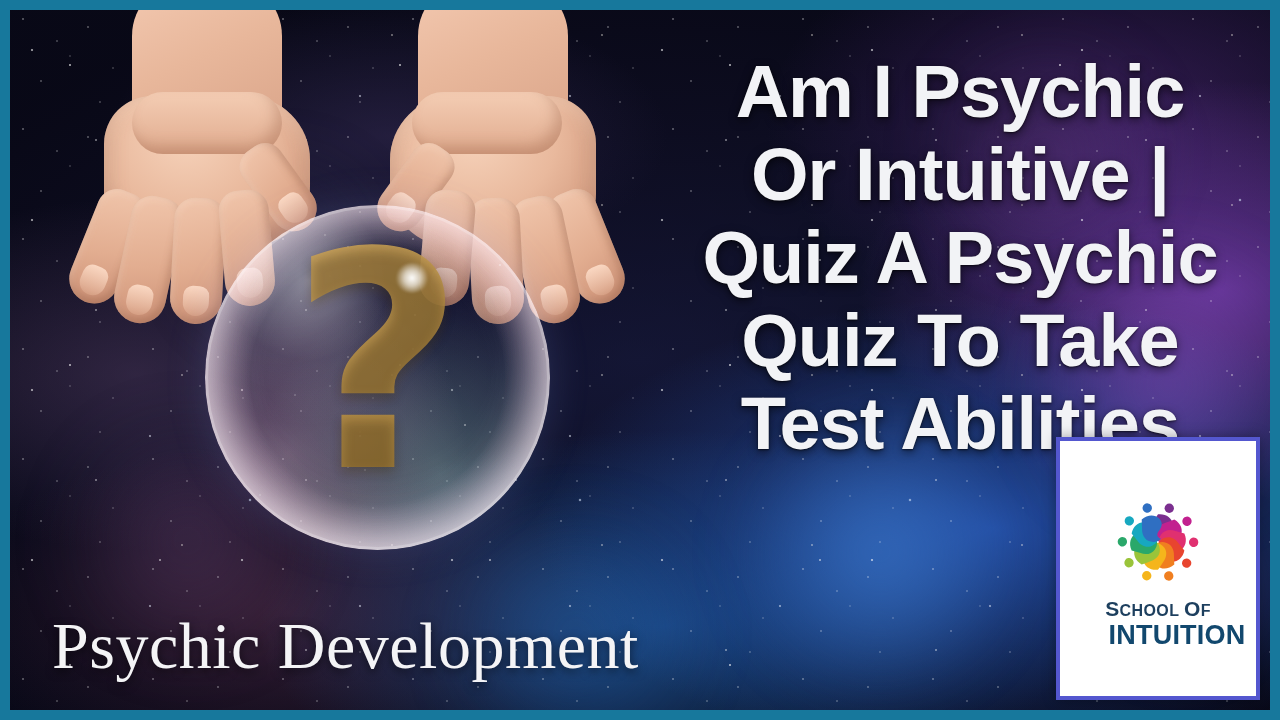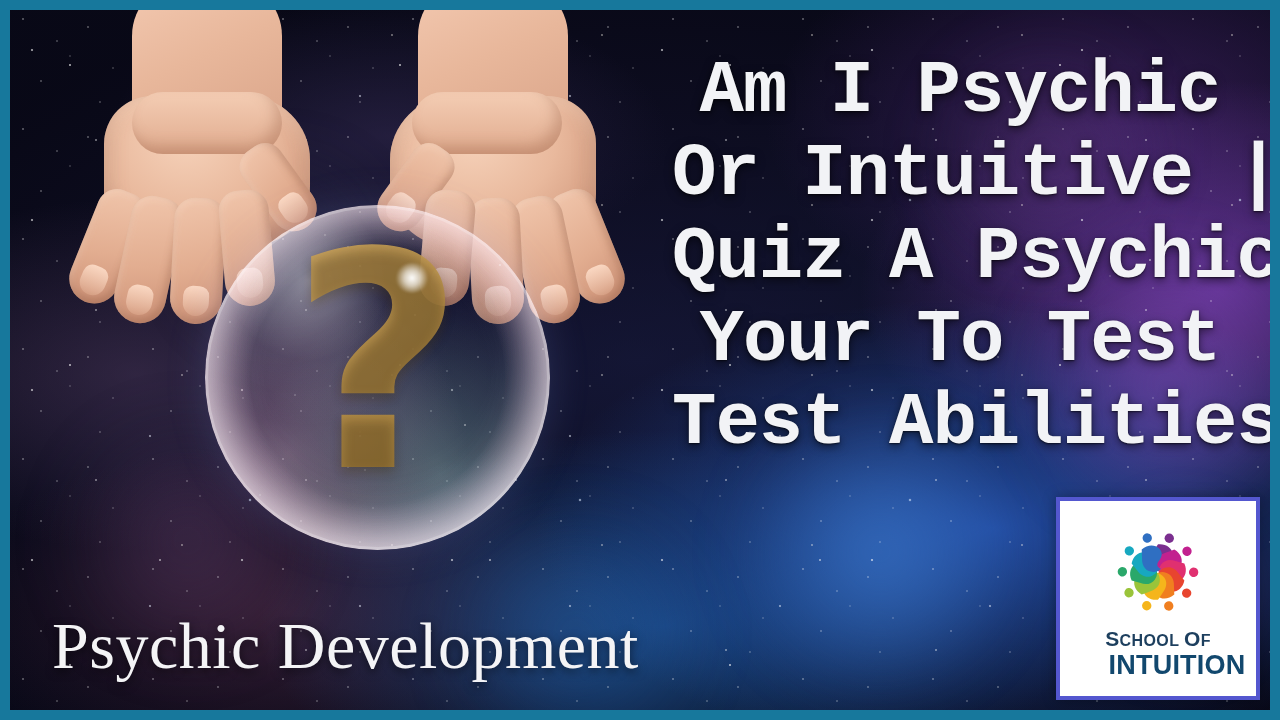--- a/index.html
+++ b/index.html
@@ -194,21 +194,21 @@
     -webkit-text-fill-color:transparent;
     text-shadow:0 6px 12px rgba(60,40,10,.35);
     opacity:.92;
   }
 
   
   #headline{
     position:absolute; left:662px; top:40px; width:576px;
     text-align:center;
     color:#f2f3f6;
-    font-family:Liberation Mono, monospace;
+    font-family:Liberation Sans, sans-serif;
     font-weight:700;
     font-size:74px;
     line-height:83px;
     letter-spacing:-1px;
     text-shadow:0 3px 10px rgba(0,0,0,.55), 0 1px 2px rgba(0,0,0,.6);
   }
   #headline .line{ display:block; white-space:nowrap; }
 
   
   #category{
@@ -218,21 +218,21 @@
     font-weight:400;
     font-size:66px;
     line-height:72px;
     letter-spacing:.5px;
     text-shadow:0 3px 10px rgba(0,0,0,.6);
   }
 
   
   #logo-card{
     position:absolute; right:10px; bottom:10px;
-    width:204px; height:203px;
+    width:204px; height:263px;
     background:#ffffff;
     border:4px solid #5457cf;
     box-shadow:0 0 12px rgba(0,0,0,.35);
     display:flex; flex-direction:column;
     align-items:center; justify-content:center;
     padding:10px 6px 8px;
   }
   #logo-mark{ width:104px; height:104px; margin-bottom:4px; }
   #logo-text{ text-align:center; line-height:1; }
   .logo-line1{
@@ -315,21 +315,21 @@
       <div class="orb-inner-stars"></div>
       <div class="qmark">?</div>
       <div class="orb-glint"></div>
       <div class="orb-rim"></div>
     </div>
 
     <div id="headline">
       <span class="line">Am I Psychic</span>
       <span class="line">Or Intuitive |</span>
       <span class="line">Quiz A Psychic</span>
-      <span class="line">Your To Test</span>
+      <span class="line">Quiz To Take</span>
       <span class="line">Test Abilities</span>
     </div>
 
     <div id="category">Psychic Development</div>
 
     <div id="logo-card">
       <svg id="logo-mark" viewBox="0 0 120 120" aria-hidden="true">
         <g id="logo-figures">
             <g transform="rotate(0 60 60)" fill="#7b2f8f">
               <path d="M60,28 c 9,-1 16,4 17,11 c 1,6 -3,10 -8,11 c -5,1 -7,5 -4,9 c -4,1 -9,-1 -12,-5 c -4,-5 -3,-12 1,-17 c 2,-3 4,-6 6,-9 z"></path>

